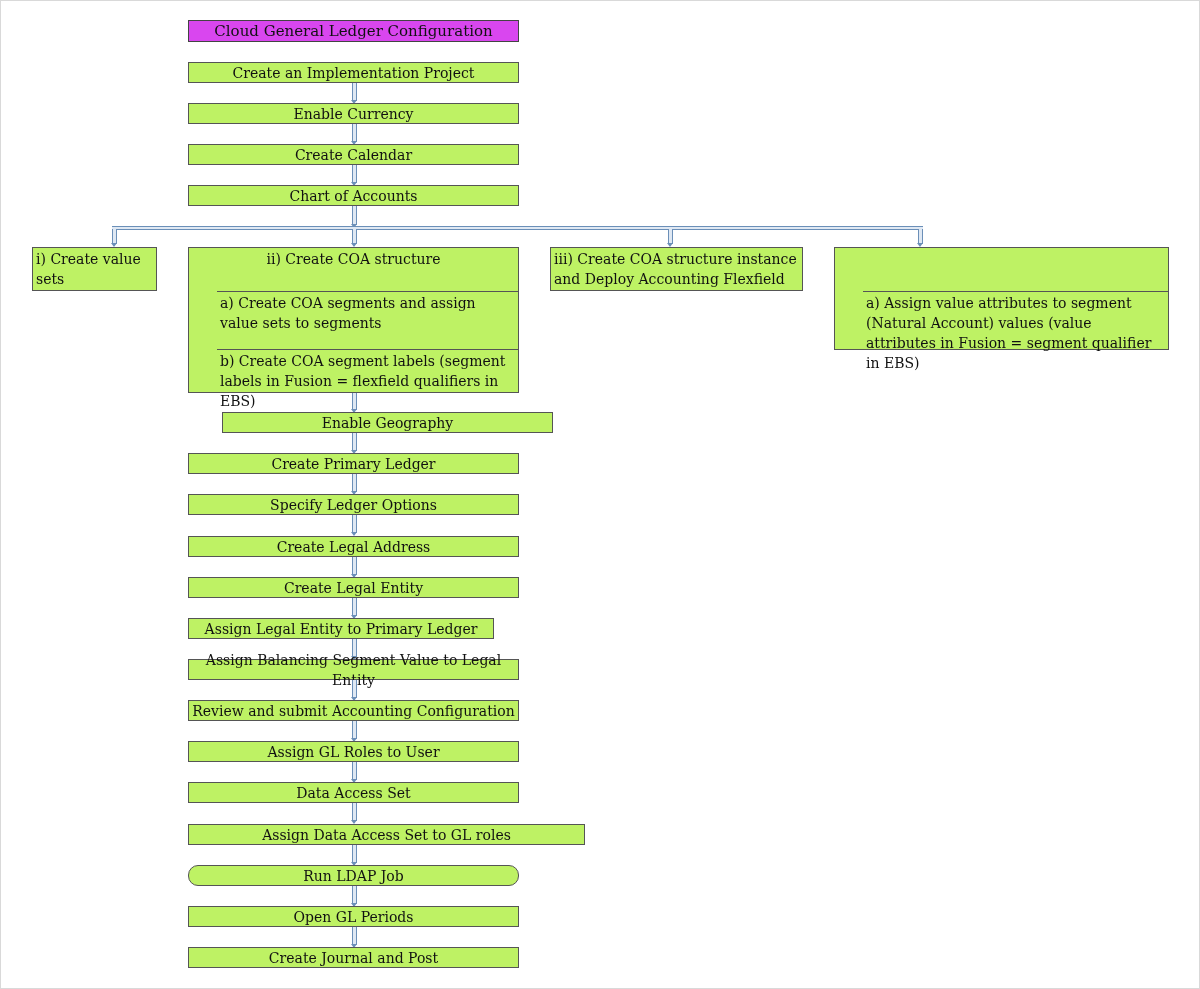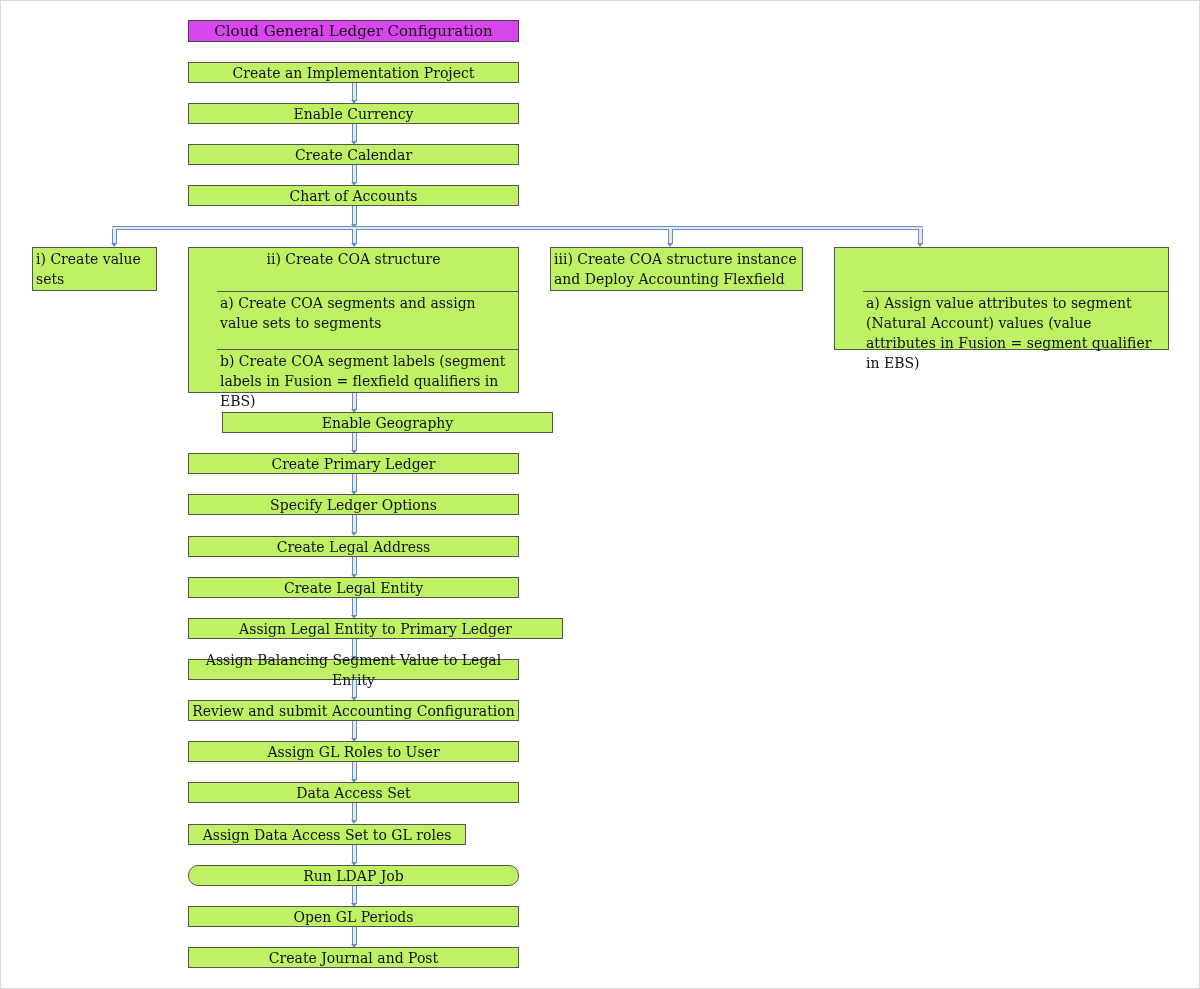--- a/index.html
+++ b/index.html
@@ -98,21 +98,21 @@
 <div class="box center" style="left:188px; top:536px; width:331px; height:21px;">
     <span>Create Legal Address</span>
   </div>
 <div class="varrow" style="left:352px; top:557px; height:18px;"></div>
 
 <div class="box center" style="left:188px; top:577px; width:331px; height:21px;">
     <span>Create Legal Entity</span>
   </div>
 <div class="varrow" style="left:352px; top:598px; height:18px;"></div>
 
-<div class="box center" style="left:188px; top:618px; width:375px; height:21px;">
+<div class="box center" style="left:188px; top:618px; width:306px; height:21px;">
     <span>Assign Legal Entity to Primary Ledger</span>
   </div>
 <div class="varrow" style="left:352px; top:639px; height:18px;"></div>
 
 <div class="box center" style="left:188px; top:659px; width:331px; height:21px;">
     <span>Assign Balancing Segment Value to Legal Entity</span>
   </div>
 <div class="varrow" style="left:352px; top:680px; height:18px;"></div>
 
 <div class="box center" style="left:188px; top:700px; width:331px; height:21px;">
@@ -123,21 +123,21 @@
 <div class="box center" style="left:188px; top:741px; width:331px; height:21px;">
     <span>Assign GL Roles to User</span>
   </div>
 <div class="varrow" style="left:352px; top:762px; height:18px;"></div>
 
 <div class="box center" style="left:188px; top:782px; width:331px; height:21px;">
     <span>Data Access Set</span>
   </div>
 <div class="varrow" style="left:352px; top:803px; height:18px;"></div>
 
-<div class="box center" style="left:188px; top:824px; width:278px; height:21px;">
+<div class="box center" style="left:188px; top:824px; width:397px; height:21px;">
     <span>Assign Data Access Set to GL roles</span>
   </div>
 <div class="varrow" style="left:352px; top:845px; height:18px;"></div>
 
 <div class="box center" style="left:188px; top:865px; width:331px; height:21px;border-radius:10px;">
     <span>Run LDAP Job</span>
   </div>
 <div class="varrow" style="left:352px; top:886px; height:18px;"></div>
 
 <div class="box center" style="left:188px; top:906px; width:331px; height:21px;">

